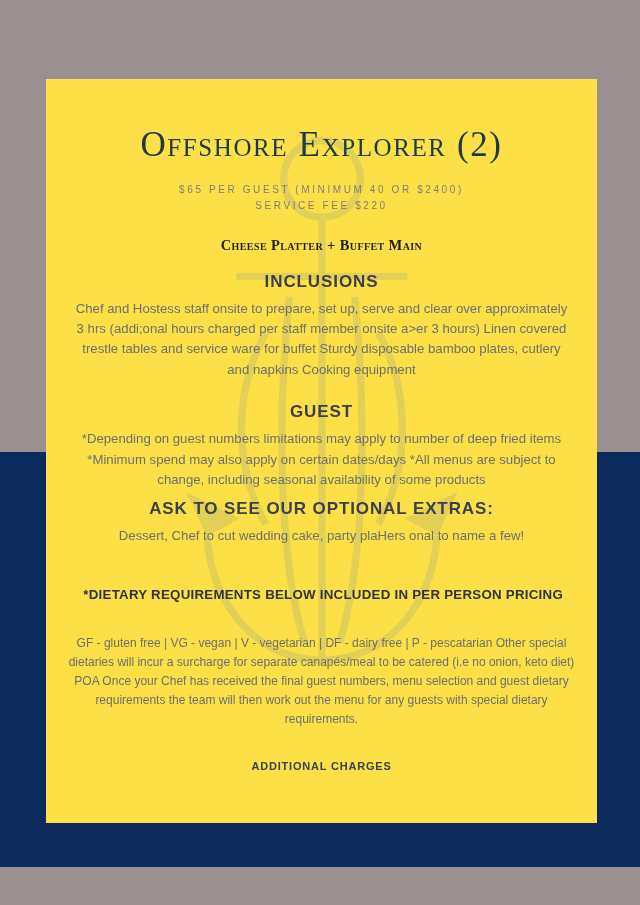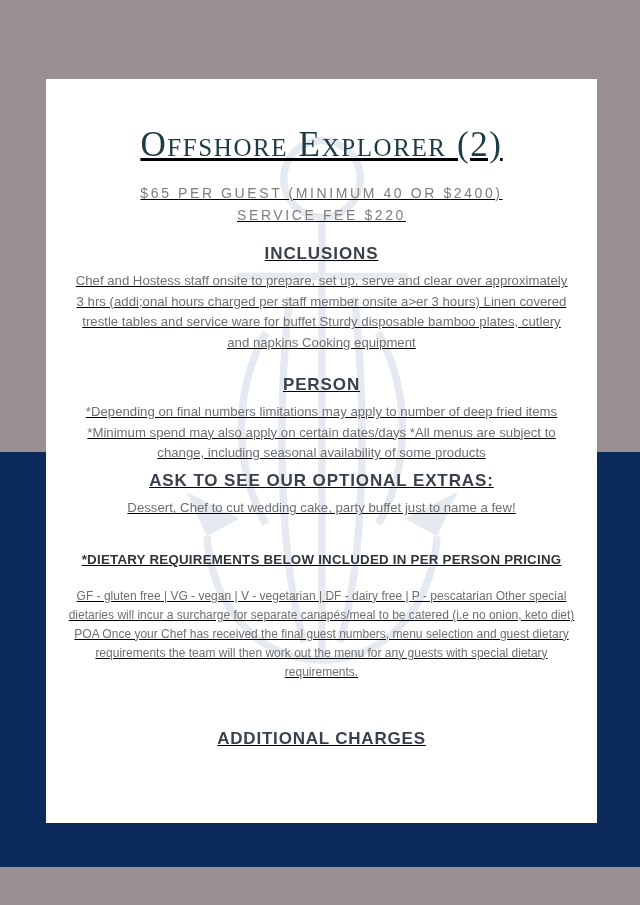--- a/index.html
+++ b/index.html
@@ -35,25 +35,24 @@
     background: #9b9091;
   }
 
   
   #card {
     position: absolute;
     left: 46px;
     top: 79px;
     width: 551px;
     height: 744px;
-    background: #ffffff;
+    background: #fde047;
     box-sizing: border-box;
     overflow: hidden;
     z-index: 5;
-    text-decoration: underline;
   }
 
   
   #watermark {
     position: absolute;
     left: 50%;
     top: 46%;
     transform: translate(-50%, -50%);
     width: 300px;
     height: 620px;
@@ -80,21 +79,21 @@
     font-variant: small-caps;
     letter-spacing: 1.6px;
     color: #1d3b45;
     line-height: 1.1;
     white-space: nowrap;
   }
 
   .subtitle {
     margin: 0;
     padding-top: 17px;
-    font-size: 14px;
+    font-size: 10px;
     letter-spacing: 2.6px;
     color: #807d7b;
     line-height: 1.6;
     font-weight: 400;
   }
   .subtitle .line2 { display: block; }
 
   .menu-line {
     margin: 0;
     padding-top: 23px;
@@ -119,40 +118,41 @@
   .body {
     margin: 4px;
     padding-top: 3px;
     font-size: 13.2px;
     line-height: 1.55;
     color: #6e6f70;
     font-weight: 400;
   }
 
   .dietary-head {
-    margin: 0;
+    margin: 12px;
     padding-top: 29px;
     font-size: 13.3px;
     font-weight: 700;
     letter-spacing: 0.25px;
     color: #2f333c;
+    text-align: right;
   }
 
   .dietary-body {
     margin: 0;
     padding-top: 20px;
     font-size: 12px;
     line-height: 1.58;
     color: #6e6f70;
   }
 
   .charges-head {
-    margin: 16px;
+    margin: 0;
     padding-top: 31px;
-    font-size: 17px;
+    font-size: 11px;
     font-weight: 700;
     letter-spacing: 0.8px;
     color: #3b414c;
   }
 </style>
 </head>
 <body>
 
 <div id="bg-top"></div>
 <div id="bg-navy"></div>
@@ -185,29 +185,30 @@
 
   <div id="content">
 
     <h1 class="title">Offshore Explorer (2)</h1>
 
     <p class="subtitle">
       <span>$65 PER GUEST (MINIMUM 40 OR $2400)</span>
       <span class="line2">SERVICE FEE $220</span>
     </p>
 
+    <p class="menu-line">Cheese Platter + Buffet Main</p>
 
     <h2 class="sec-head">INCLUSIONS</h2>
     <p class="body">Chef and Hostess staff onsite to prepare, set up, serve and clear over approximately 3 hrs (addi;onal hours charged per staff member onsite a&gt;er 3 hours) Linen covered trestle tables and service ware for buffet Sturdy disposable bamboo plates, cutlery and napkins Cooking equipment</p>
 
-    <h2 class="sec-head">PERSON</h2>
-    <p class="body">*Depending on final numbers limitations may apply to number of deep fried items *Minimum spend may also apply on certain dates/days *All menus are subject to change, including seasonal availability of some products</p>
+    <h2 class="sec-head">GUEST</h2>
+    <p class="body">*Depending on guest numbers limitations may apply to number of deep fried items *Minimum spend may also apply on certain dates/days *All menus are subject to change, including seasonal availability of some products</p>
 
     <h2 class="sec-head tight">ASK TO SEE OUR OPTIONAL EXTRAS:</h2>
-    <p class="body">Dessert, Chef to cut wedding cake, party buffet just to name a few!</p>
+    <p class="body">Dessert, Chef to cut wedding cake, party plaHers onal to name a few!</p>
 
     <h2 class="dietary-head">*DIETARY REQUIREMENTS BELOW INCLUDED IN PER PERSON PRICING</h2>
     <p class="dietary-body">GF - gluten free | VG - vegan | V - vegetarian | DF - dairy free | P - pescatarian Other special dietaries will incur a surcharge for separate canapés/meal to be catered (i.e no onion, keto diet) POA Once your Chef has received the final guest numbers, menu selection and guest dietary requirements the team will then work out the menu for any guests with special dietary requirements.</p>
 
     <h2 class="charges-head">ADDITIONAL CHARGES</h2>
 
   </div>
 </div>
 
 </body></html>

